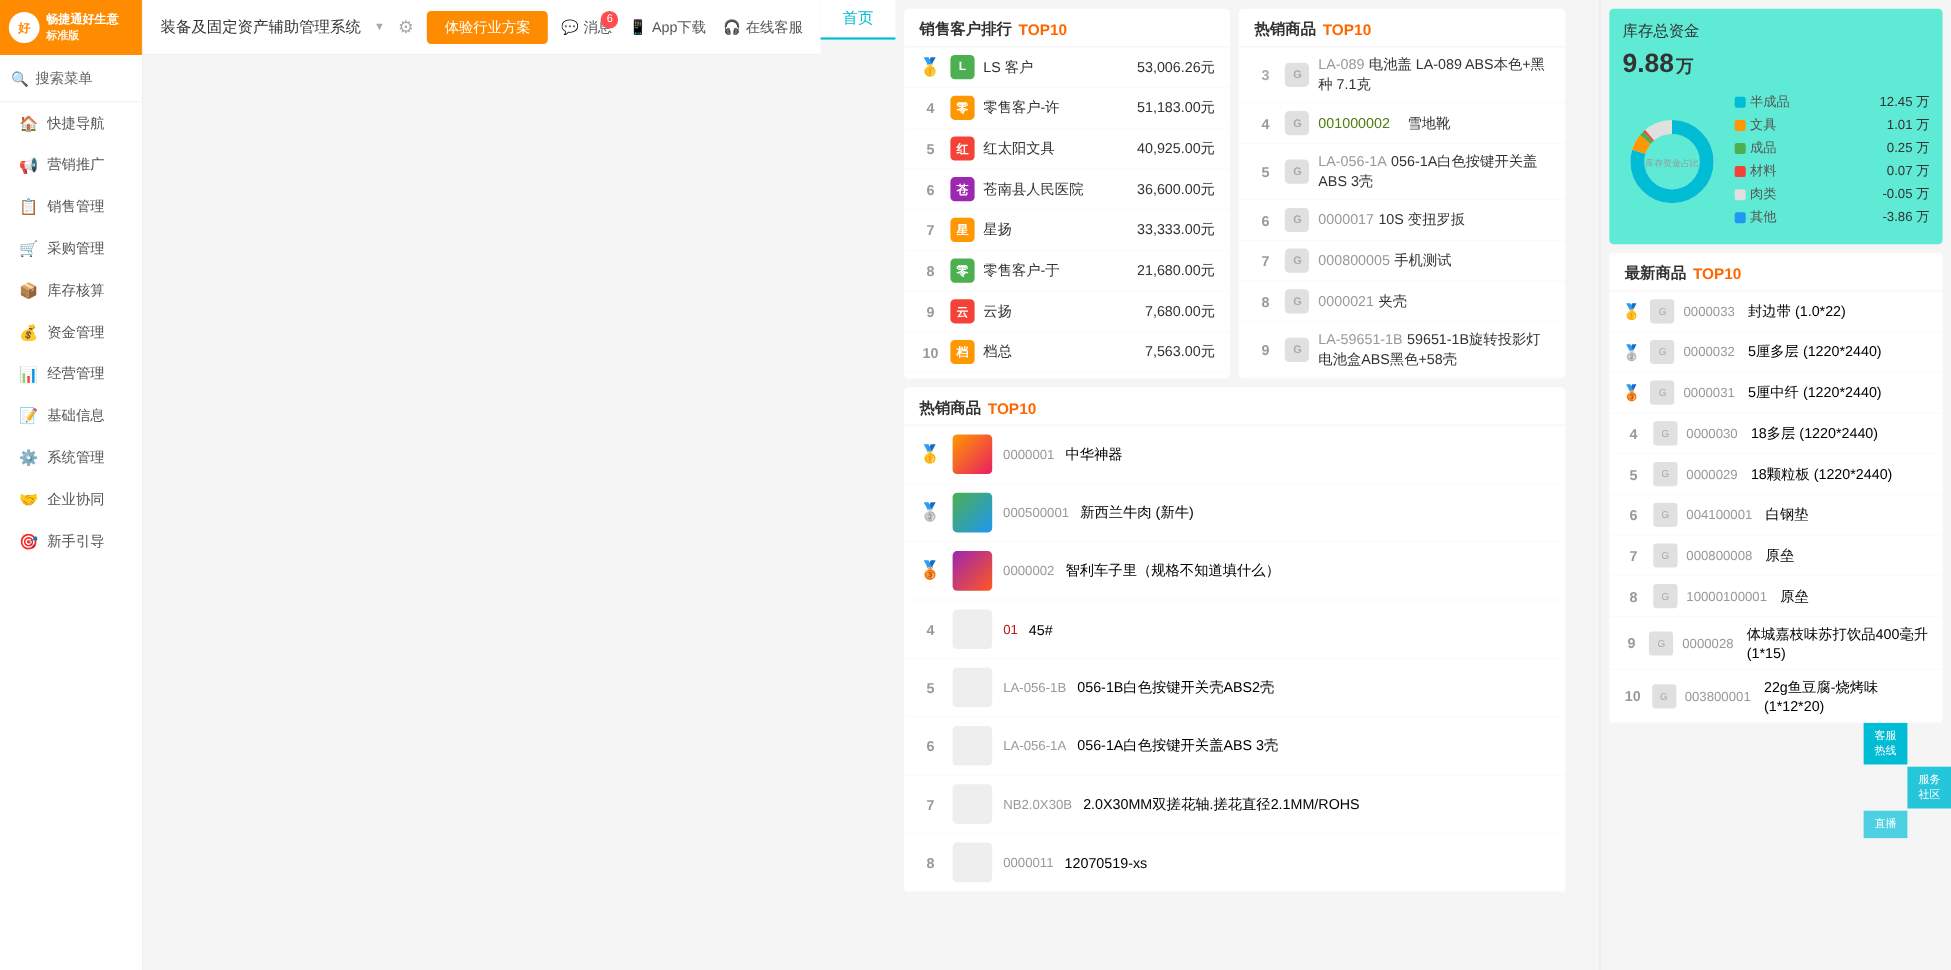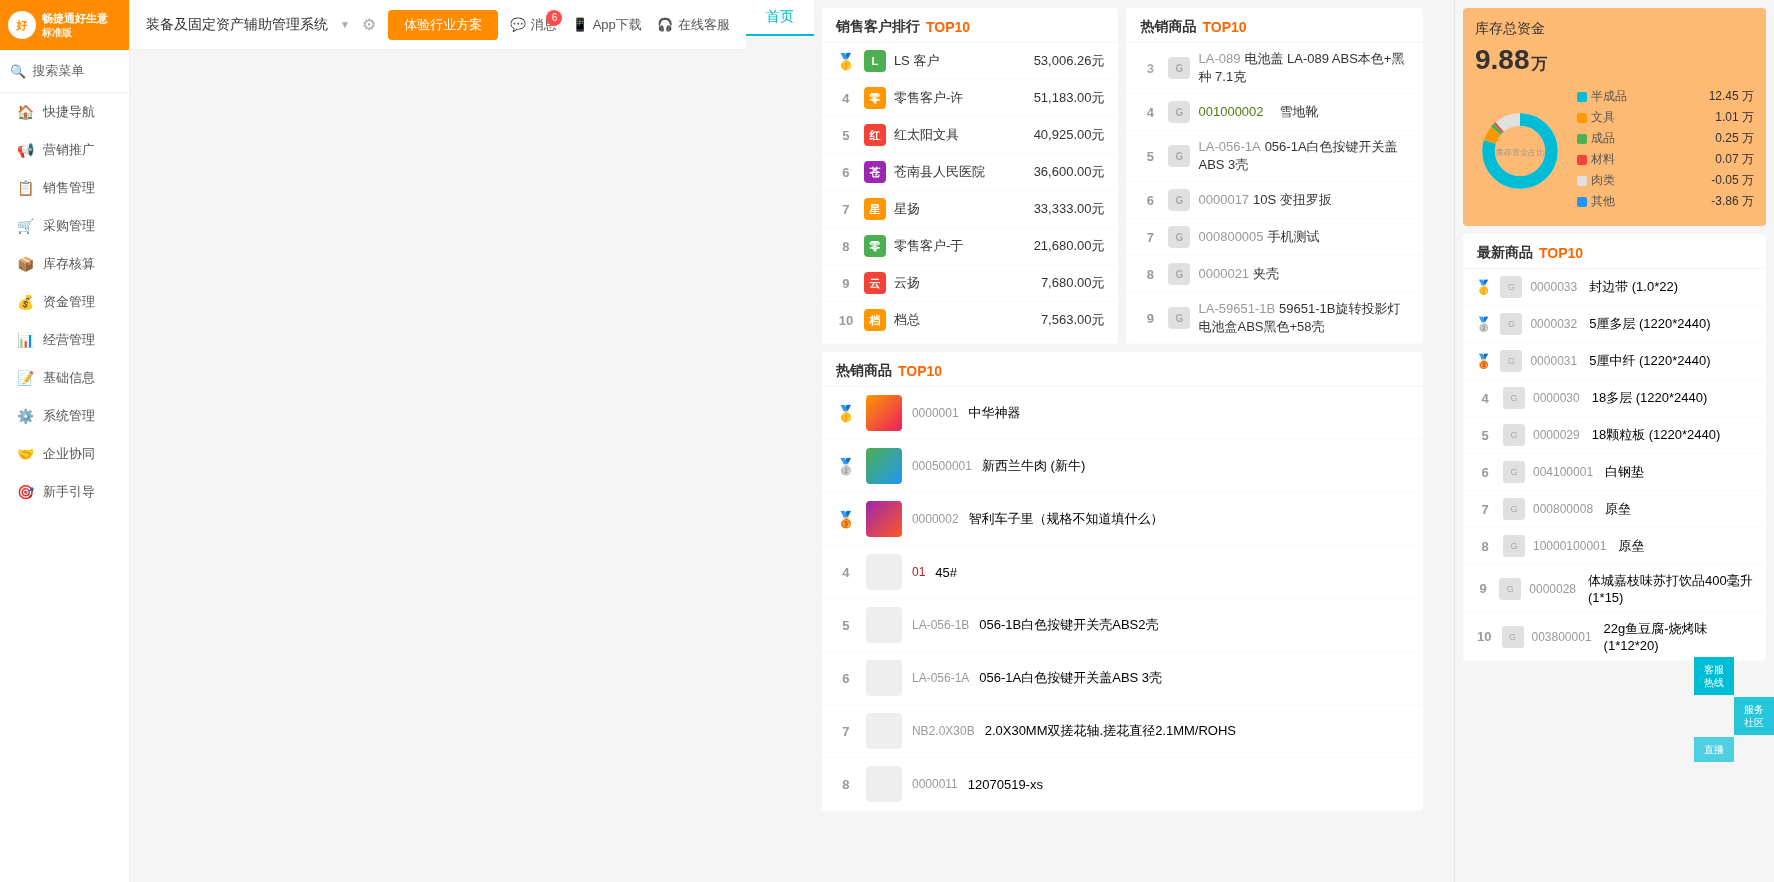--- a/index.html
+++ b/index.html
@@ -240,31 +240,31 @@
       justify-content: center;
       font-size: 10px;
       color: #aaa;
     }
     .product-thumb.colored-1 { background: linear-gradient(135deg, #ff9800, #e91e63); }
     .product-thumb.colored-2 { background: linear-gradient(135deg, #4caf50, #2196f3); }
     .product-thumb.colored-3 { background: linear-gradient(135deg, #9c27b0, #ff5722); }
 
     
     .inventory-card {
-      background: #fdba74;
+      background: #5eead4;
       border-radius: 4px;
       padding: 12px;
     }
     .inventory-amount {
       font-size: 13px;
       color: #333;
       margin-bottom: 12px;
     }
     .inventory-amount span {
-      font-size: 28px;
+      font-size: 24px;
       font-weight: bold;
       color: #333;
     }
     .inventory-chart-area {
       display: flex;
       align-items: center;
       gap: 12px;
     }
     .donut-chart {
       width: 90px;

